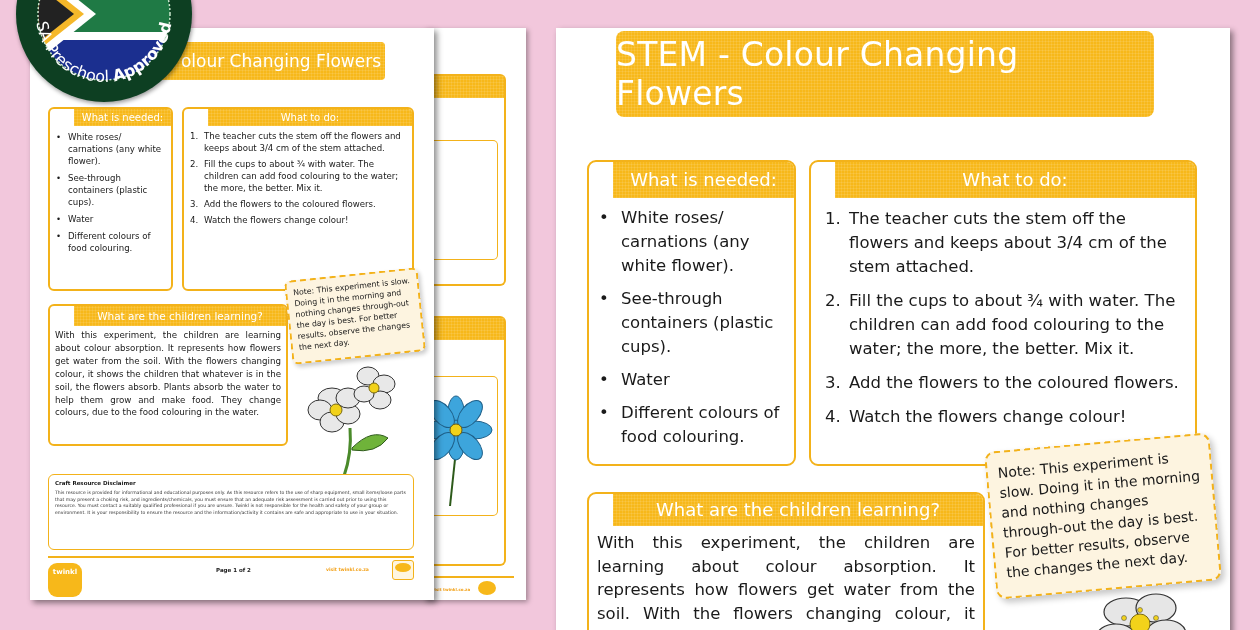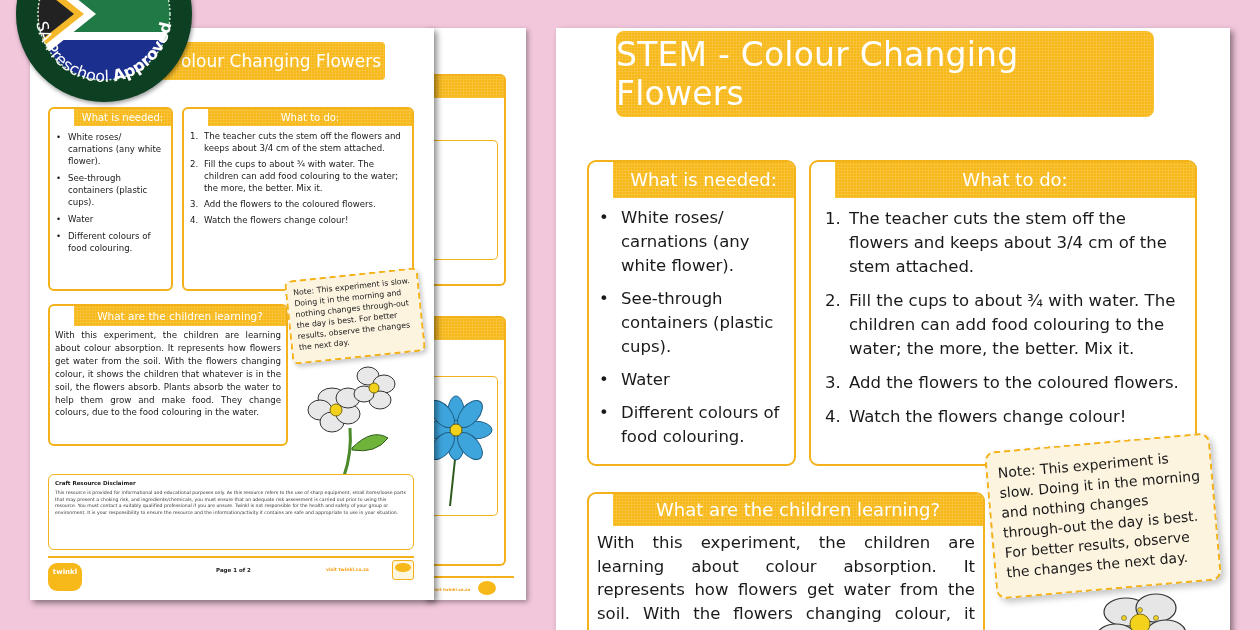--- a/index.html
+++ b/index.html
@@ -43,21 +43,21 @@
   .pf-todo li .n { position: absolute; left: -14px; }
   .pf-learn { left: 18px; top: 276px; width: 240px; height: 142px; }
   .pf-learn .head { height: 20px; line-height: 20px; font-size: 10.5px; }
   .pf-learn p { font-size: 8.7px; line-height: 12.9px; padding: 3px 5px; text-align: justify; }
   .pf-note { position: absolute; left: 258px; top: 246px; width: 134px; height: 84px; background: #fdf4e0; border: 2px dashed #f3b21a; border-radius: 6px; transform: rotate(-6deg); font-size: 7.8px; line-height: 11px; padding: 5px 6px; box-shadow: 2px 3px 4px rgba(0,0,0,0.2); }
   .pf-flower { position: absolute; left: 262px; top: 330px; width: 120px; height: 120px; }
   .pf-disclaimer { left: 18px; top: 446px; width: 366px; height: 76px; border-width: 1.5px; padding: 5px 6px; }
   .pf-disclaimer h4 { font-size: 5.5px; font-weight: bold; margin-bottom: 4px; }
   .pf-disclaimer p { font-size: 4.6px; line-height: 6.6px; color:#333; }
   .pf-footer-line { position: absolute; left: 18px; top: 528px; width: 366px; height: 2px; background: #f3b21a; }
-  .pf-twinkl { position: absolute; left: 18px; top: 535px; width: 34px; height: 28px; background:#f7b81a; border-radius: 9px; color:#fff; font-size: 7px; font-weight: bold; text-align: center; line-height: 18px; }
+  .pf-twinkl { position: absolute; left: 18px; top: 535px; width: 34px; height: 34px; background:#f7b81a; border-radius: 9px; color:#fff; font-size: 7px; font-weight: bold; text-align: center; line-height: 18px; }
   .pf-page { position: absolute; left: 186px; top: 539px; font-size: 5.5px; font-weight: bold; }
   .pf-url { position: absolute; left: 296px; top: 539px; font-size: 4.5px; color:#f3a21a; font-weight: bold; }
   .pf-logo2 { position: absolute; left: 362px; top: 532px; width: 22px; height: 20px; border: 1px solid #f3b21a; border-radius: 3px; background:#fff6df; }
   .pf-logo2::before { content:""; position:absolute; left:2px; top:2px; width:16px; height:9px; border-radius:50%; background:#f7b81a; }
 
   
   .badge { position: absolute; left: 16px; top: -74px; width: 176px; height: 176px; border-radius: 50%; background: #0d3f22; box-shadow: 1px 2px 4px rgba(0,0,0,0.4); overflow: hidden; }
   .badge svg { position: absolute; left: 0; top: 0; }
 
   

